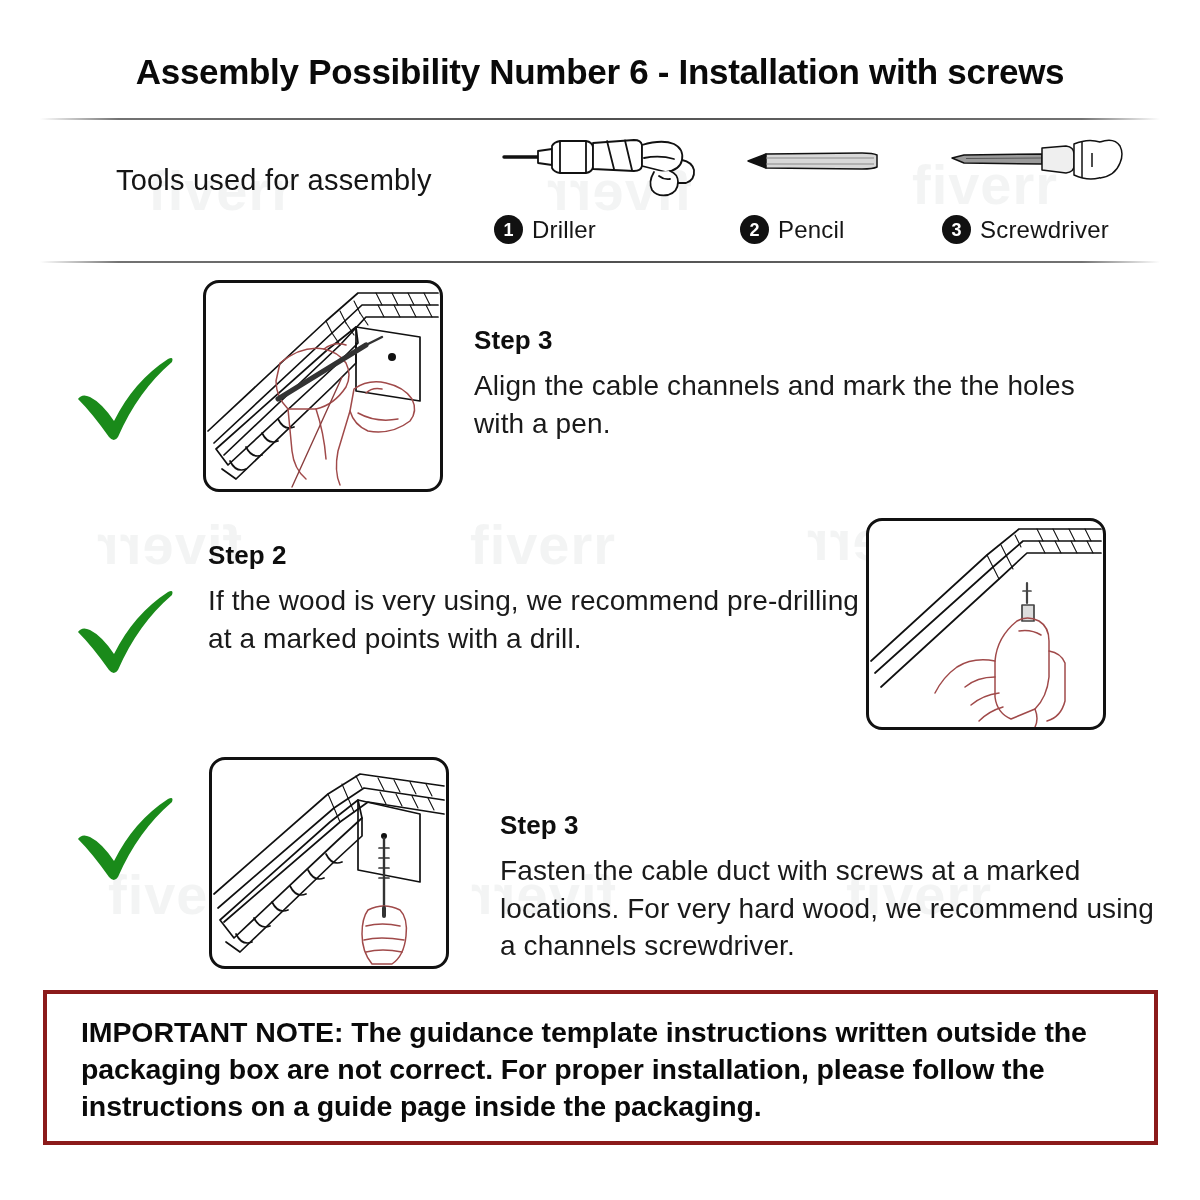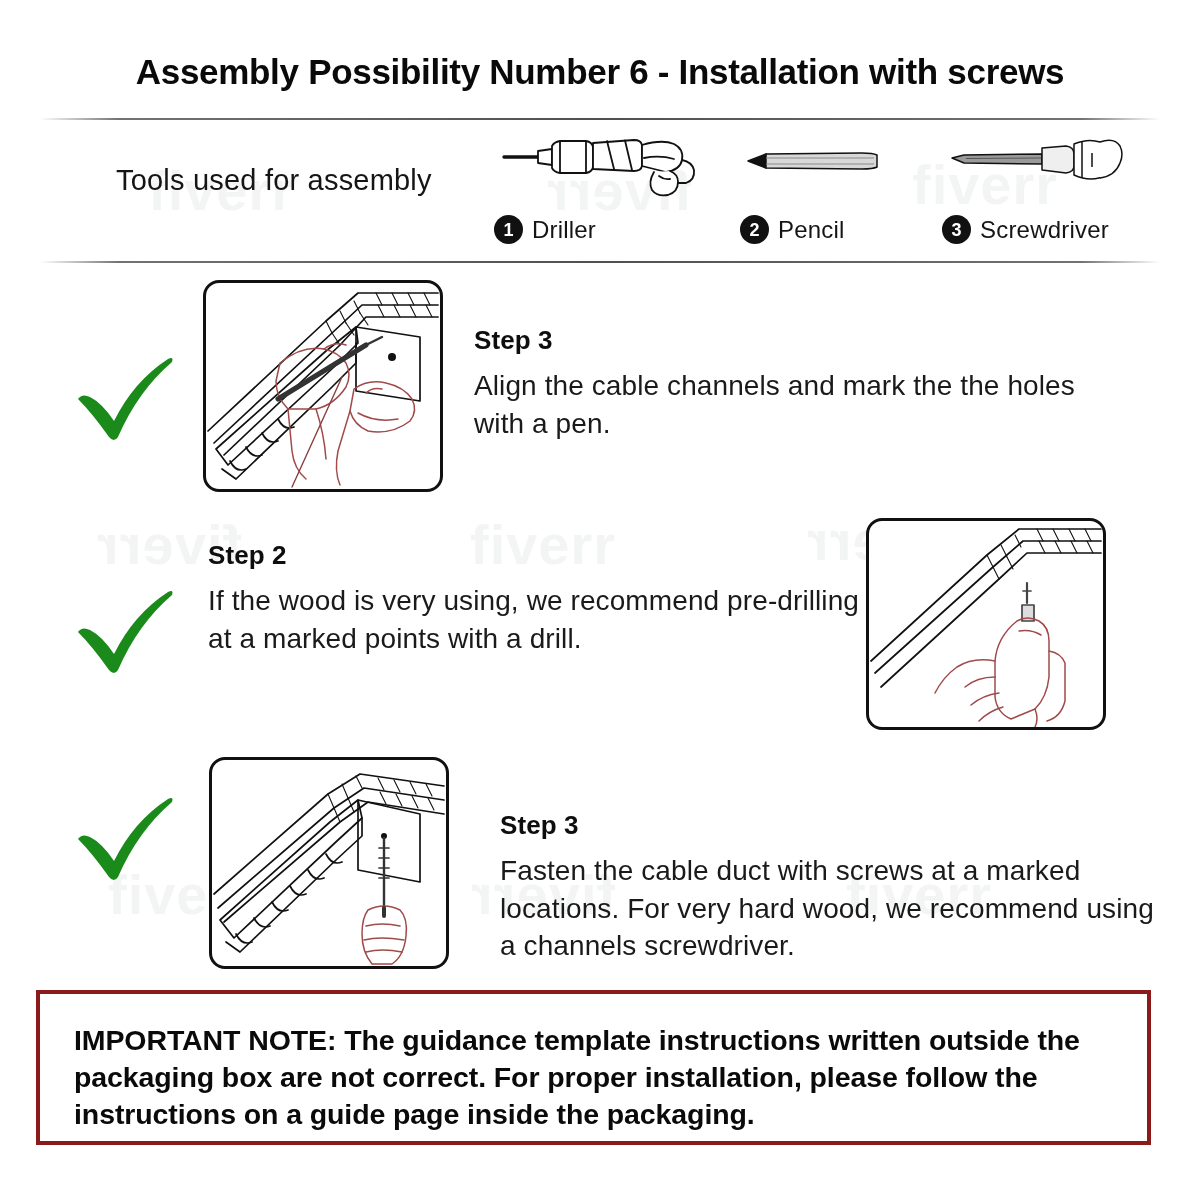--- a/index.html
+++ b/index.html
@@ -157,27 +157,27 @@
   #panel-2 { left: 866px; top: 518px; }
   #text-2  { left: 208px; top: 540px; width: 660px; }
   
   #check-3 { left: 72px;  top: 785px; }
   #panel-3 { left: 209px; top: 757px; }
   #text-3  { left: 500px; top: 810px; width: 660px; }
 
   
   .note-box {
     position: absolute;
-    left: 36px;
+    left: 43px;
     top: 990px;
     width: 1115px;
     height: 155px;
     border: 4px solid #701a75;
     background: #ffffff;
-    padding: 28px 26px 10px 34px;
+    padding: 20px 26px 10px 34px;
   }
   .note-text {
     font-size: 28.5px;
     font-weight: 700;
     line-height: 1.3;
     color: #0a0a0a;
     letter-spacing: -0.1px;
   }
 </style>
 </head>

